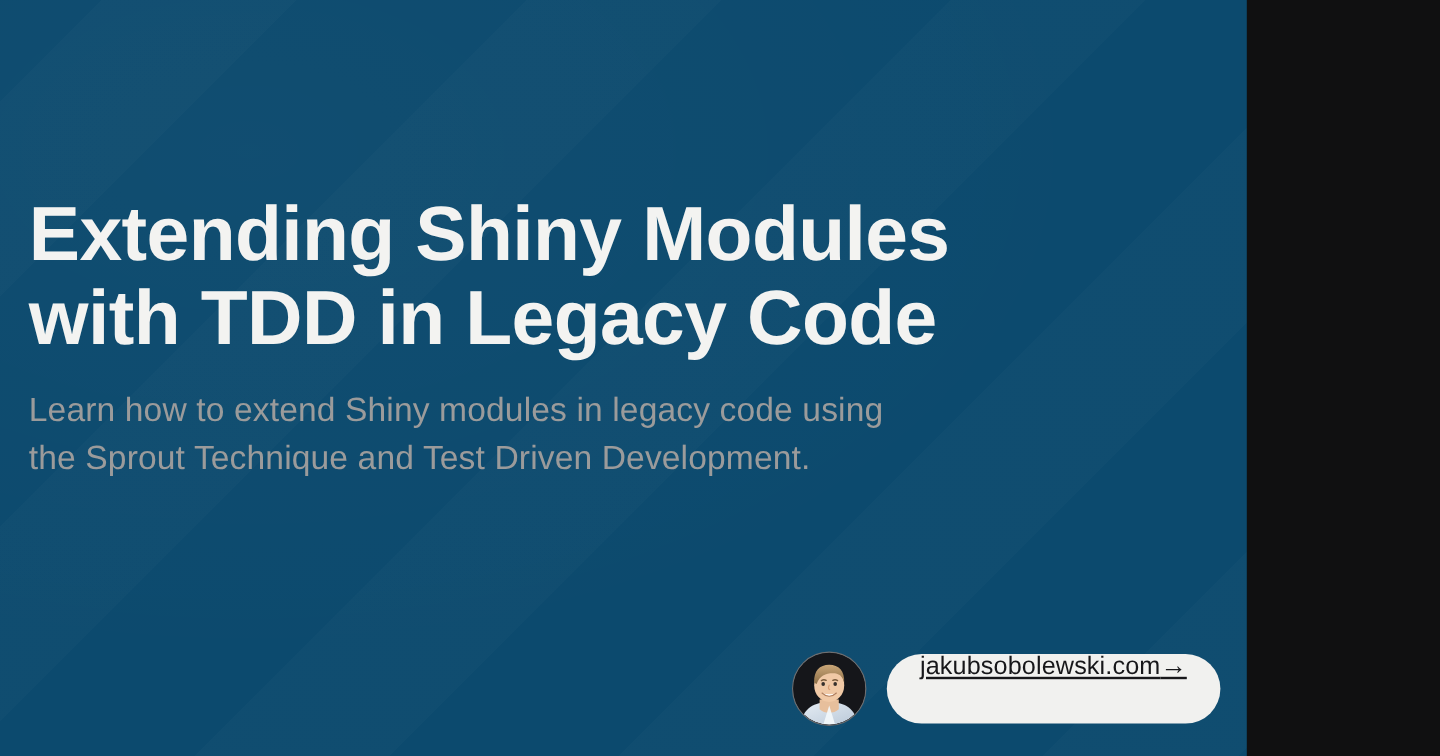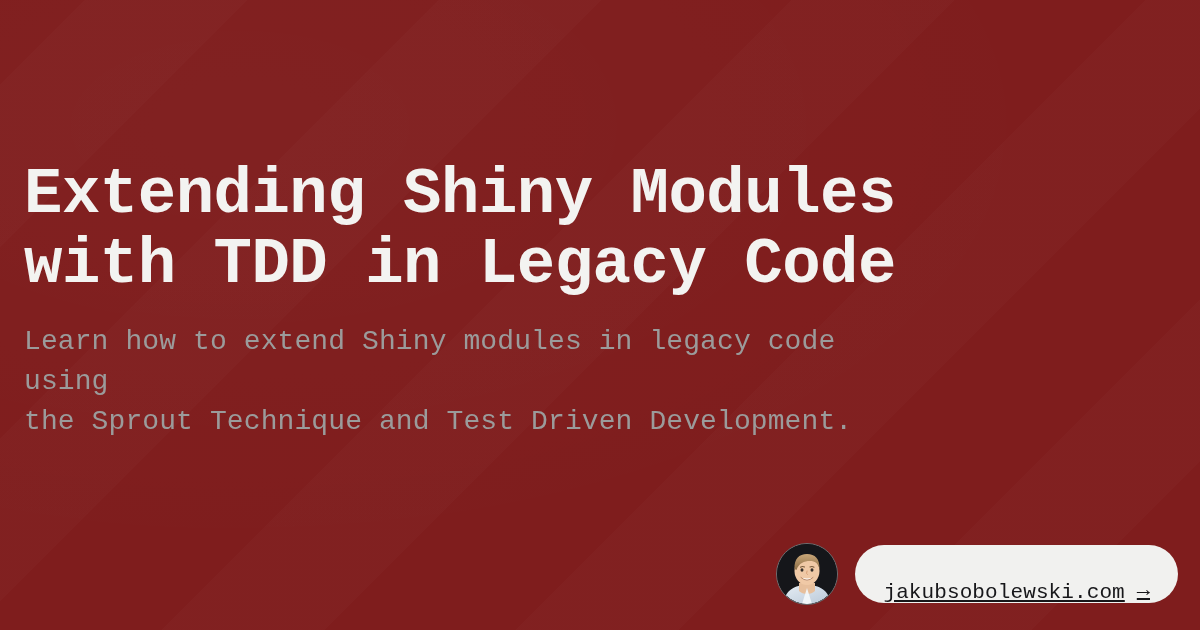--- a/index.html
+++ b/index.html
@@ -9,25 +9,24 @@
   body {
     width: 1200px;
     height: 630px;
     overflow: hidden;
     font-family: "Liberation Sans", sans-serif;
     background: #101011;
   }
 
   #og-card {
     position: relative;
-    width: 1200px;
+    width: 1039px;
     height: 630px;
-    background-color: #7f1d1d;
+    background-color: #0c4a6e;
     overflow: hidden;
-    font-family: Liberation Mono, monospace;
   }
 
   
   #bg-pattern {
     position: absolute;
     inset: 0;
     background-image: repeating-linear-gradient(
       135deg,
       rgba(255,255,255,0.000) 0px,
       rgba(255,255,255,0.000) 60px,
@@ -89,22 +88,21 @@
     border: 1.5px solid #6e6e70;
     overflow: hidden;
     position: relative;
     background: #15161a;
     flex: 0 0 auto;
   }
   #avatar svg { display: block; width: 100%; height: 100%; }
 
   #site-pill {
     display: flex;
-    align-items: flex-end;
-    gap: 12px;
+    align-items: flex-start;
     background: #f1f1ef;
     color: #17171a;
     border-radius: 999px;
     padding: 0 28px;
     height: 58px;
     box-sizing: border-box;
   }
   #site-pill-label {
     font-size: 21px;
     line-height: 1;

